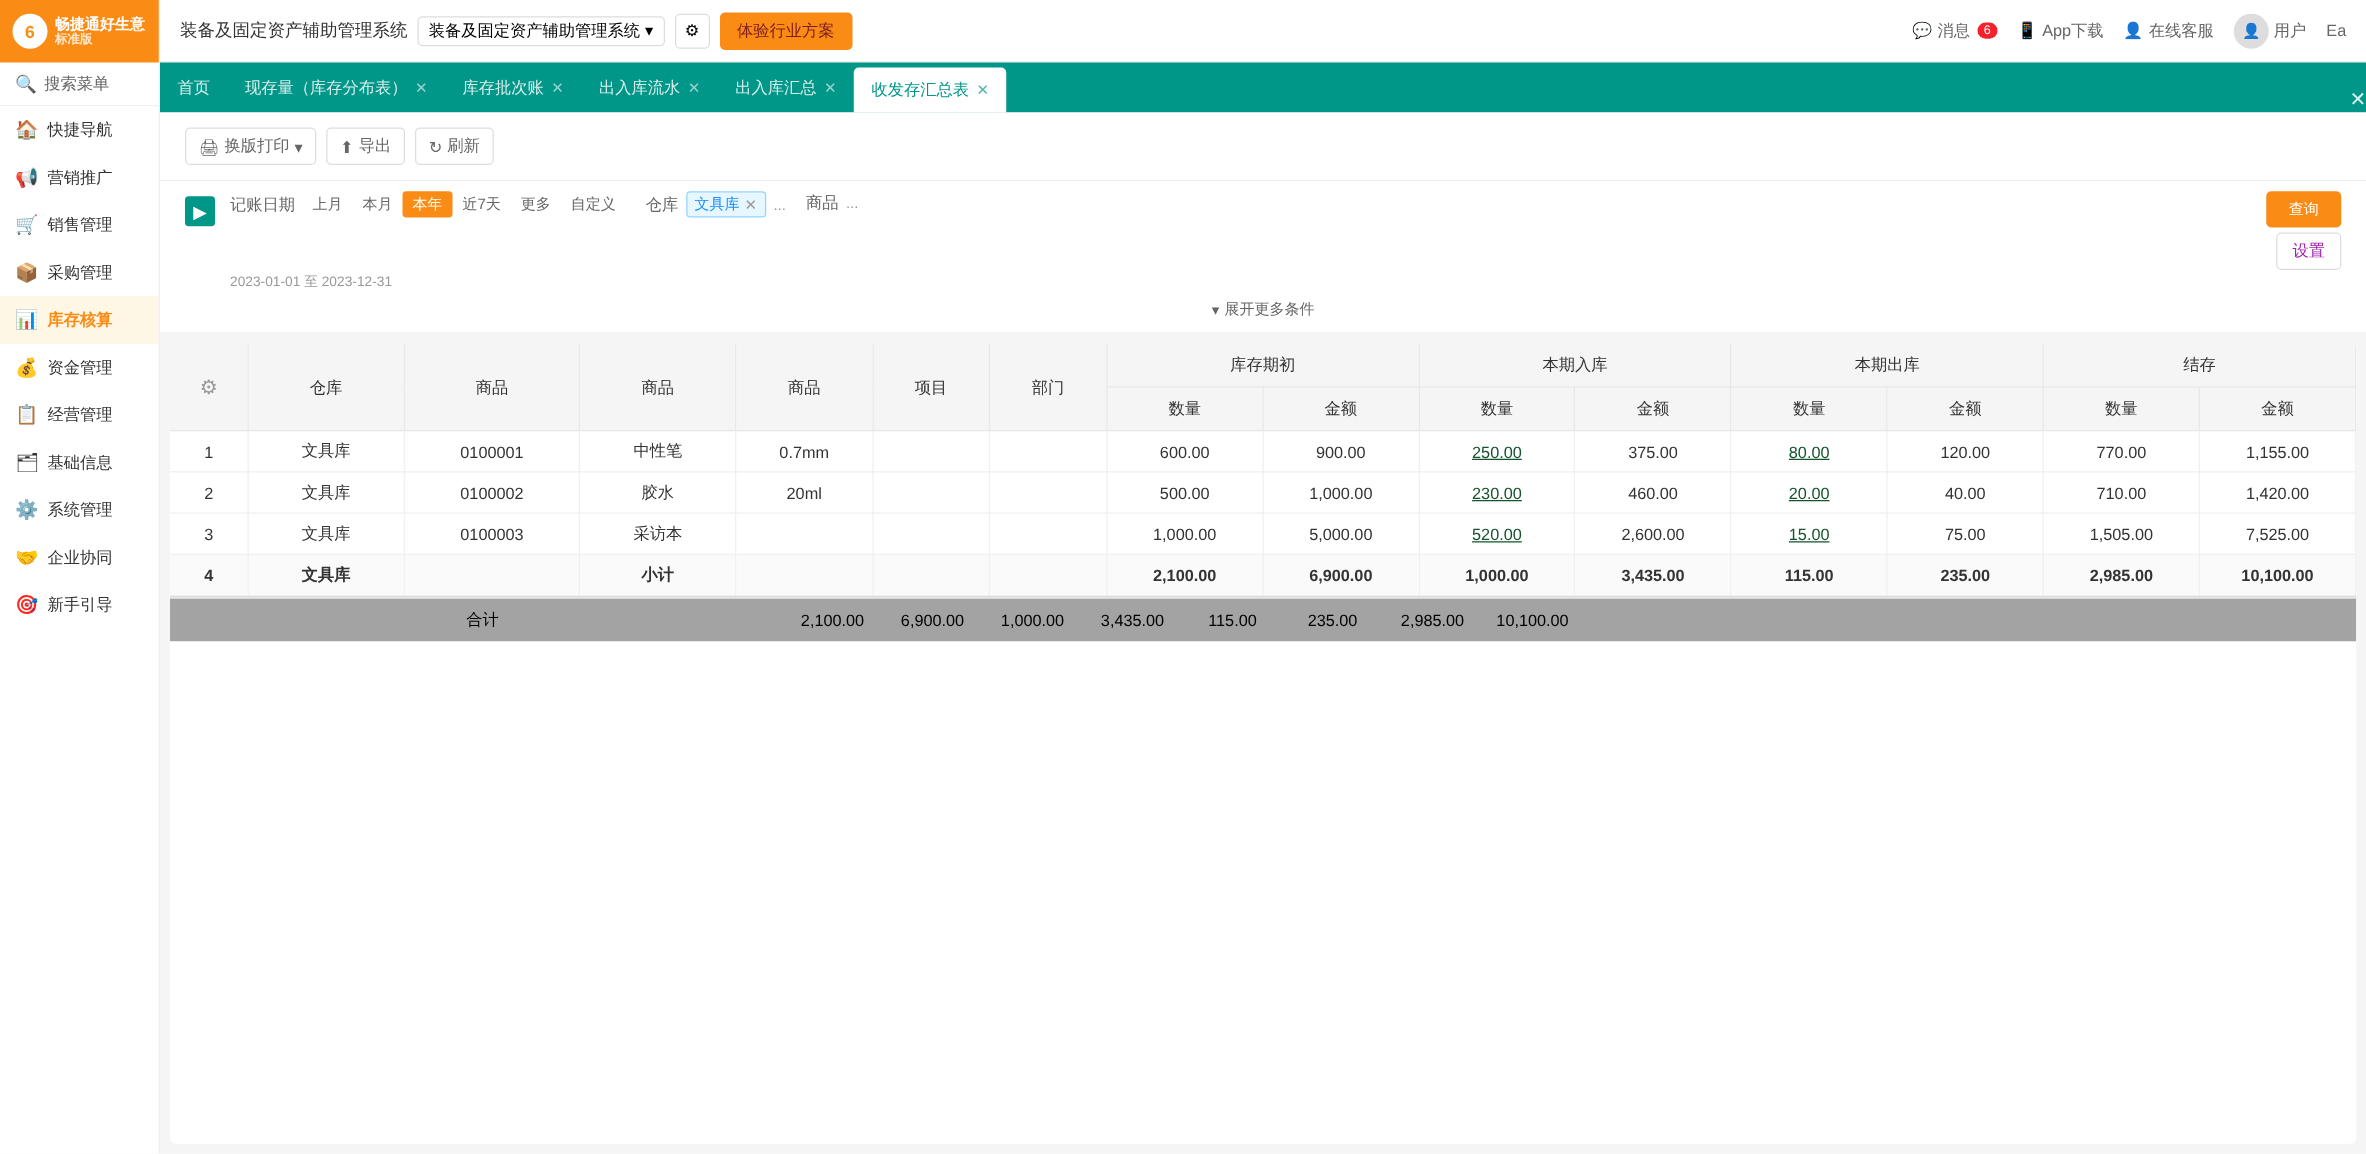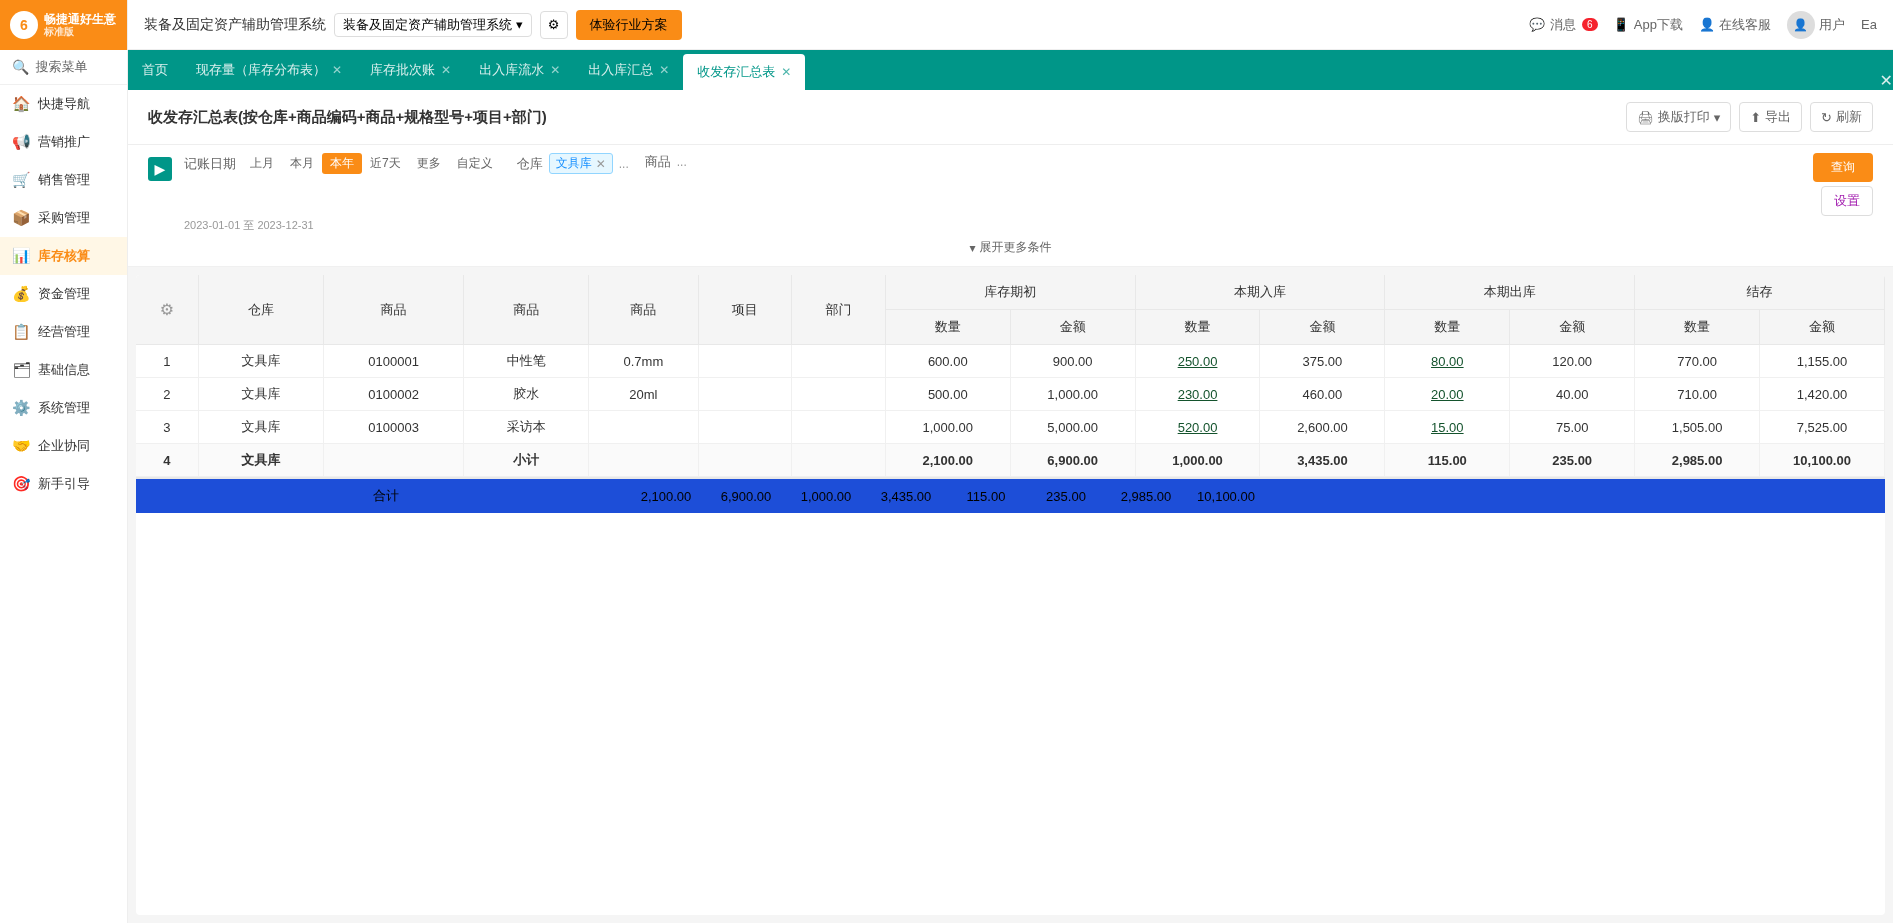--- a/index.html
+++ b/index.html
@@ -21,21 +21,21 @@
 
     
     .main { flex: 1; display: flex; flex-direction: column; overflow: hidden; }
 
     
     .topbar { height: 50px; background: #fff; border-bottom: 1px solid #eee; display: flex; align-items: center; padding: 0 16px; justify-content: space-between; flex-shrink: 0; }
     .topbar-left { display: flex; align-items: center; gap: 8px; }
     .topbar-title { font-size: 14px; color: #333; }
     .topbar-dropdown { border: 1px solid #ddd; border-radius: 4px; padding: 2px 8px; font-size: 13px; cursor: pointer; display: flex; align-items: center; gap: 4px; }
     .topbar-settings { width: 28px; height: 28px; border: 1px solid #ddd; border-radius: 4px; display: flex; align-items: center; justify-content: center; cursor: pointer; }
-    .topbar-trial { background: #fa8c16; color: #000000; border: none; padding: 6px 14px; border-radius: 4px; cursor: pointer; font-size: 13px; }
+    .topbar-trial { background: #fa8c16; color: #7f1d1d; border: none; padding: 6px 14px; border-radius: 4px; cursor: pointer; font-size: 13px; }
     .topbar-right { display: flex; align-items: center; gap: 16px; color: #666; font-size: 13px; }
     .topbar-right-item { display: flex; align-items: center; gap: 4px; cursor: pointer; }
     .badge { background: #f5222d; color: #fff; border-radius: 10px; font-size: 10px; padding: 1px 5px; margin-left: 2px; }
     .user-avatar { width: 28px; height: 28px; background: #ddd; border-radius: 50%; display: flex; align-items: center; justify-content: center; font-size: 12px; color: #666; }
 
     
     .tabs { height: 40px; background: #009688; display: flex; align-items: flex-end; padding: 0 0; flex-shrink: 0; }
     .tab { display: flex; align-items: center; padding: 0 14px; height: 40px; color: rgba(255,255,255,0.85); cursor: pointer; font-size: 13px; gap: 6px; white-space: nowrap; }
     .tab.active { background: #fff; color: #009688; border-radius: 4px 4px 0 0; height: 36px; margin-top: 4px; }
     .tab-close { font-size: 12px; opacity: 0.7; cursor: pointer; }
@@ -65,21 +65,21 @@
     table { width: 100%; border-collapse: collapse; font-size: 13px; }
     thead tr { background: #f5f5f5; }
     th { padding: 8px 10px; text-align: center; color: #333; font-weight: 500; border-bottom: 1px solid #e8e8e8; border-right: 1px solid #e8e8e8; white-space: nowrap; }
     td { padding: 7px 10px; text-align: center; color: #333; border-bottom: 1px solid #f0f0f0; border-right: 1px solid #f0f0f0; white-space: nowrap; }
     .row-subtotal td { font-weight: bold; background: #fafafa; }
     .underline { text-decoration: underline; color: #14532d; cursor: pointer; }
     .table-settings-icon { color: #999; cursor: pointer; font-size: 16px; }
     th.header-group { background: #f5f5f5; }
 
     
-    .table-footer { background: #1d4ed8; border-top: 2px solid #e8e8e8; padding: 8px 10px; display: flex; align-items: center; font-size: 13px; font-weight: 500; }
+    .table-footer { background: #a3a3a3; border-top: 2px solid #e8e8e8; padding: 8px 10px; display: flex; align-items: center; font-size: 13px; font-weight: 500; }
 
     .col-num { width: 40px; }
     .col-warehouse { width: 80px; }
     .col-code { width: 90px; }
     .col-name { width: 80px; }
     .col-spec { width: 70px; }
     .col-project { width: 60px; }
     .col-dept { width: 60px; }
     .col-num-val { width: 80px; }
     .col-amt { width: 80px; }
@@ -220,21 +220,20 @@
     <div class="tab active">
       <span>收发存汇总表</span>
       <span class="tab-close">✕</span>
     </div>
     <div class="tabs-close-all">✕</div>
   </div>
 
   <div class="content">
 
     <div class="page-header">
-      <div class="page-title">收发存汇总表(按仓库+商品编码+商品+规格型号+项目+部门)</div>
       <div class="page-actions">
         <button class="btn-action">
           <span>🖨</span>
           <span>换版打印</span>
           <span>▾</span>
         </button>
         <button class="btn-action">
           <span>⬆</span>
           <span>导出</span>
         </button>

